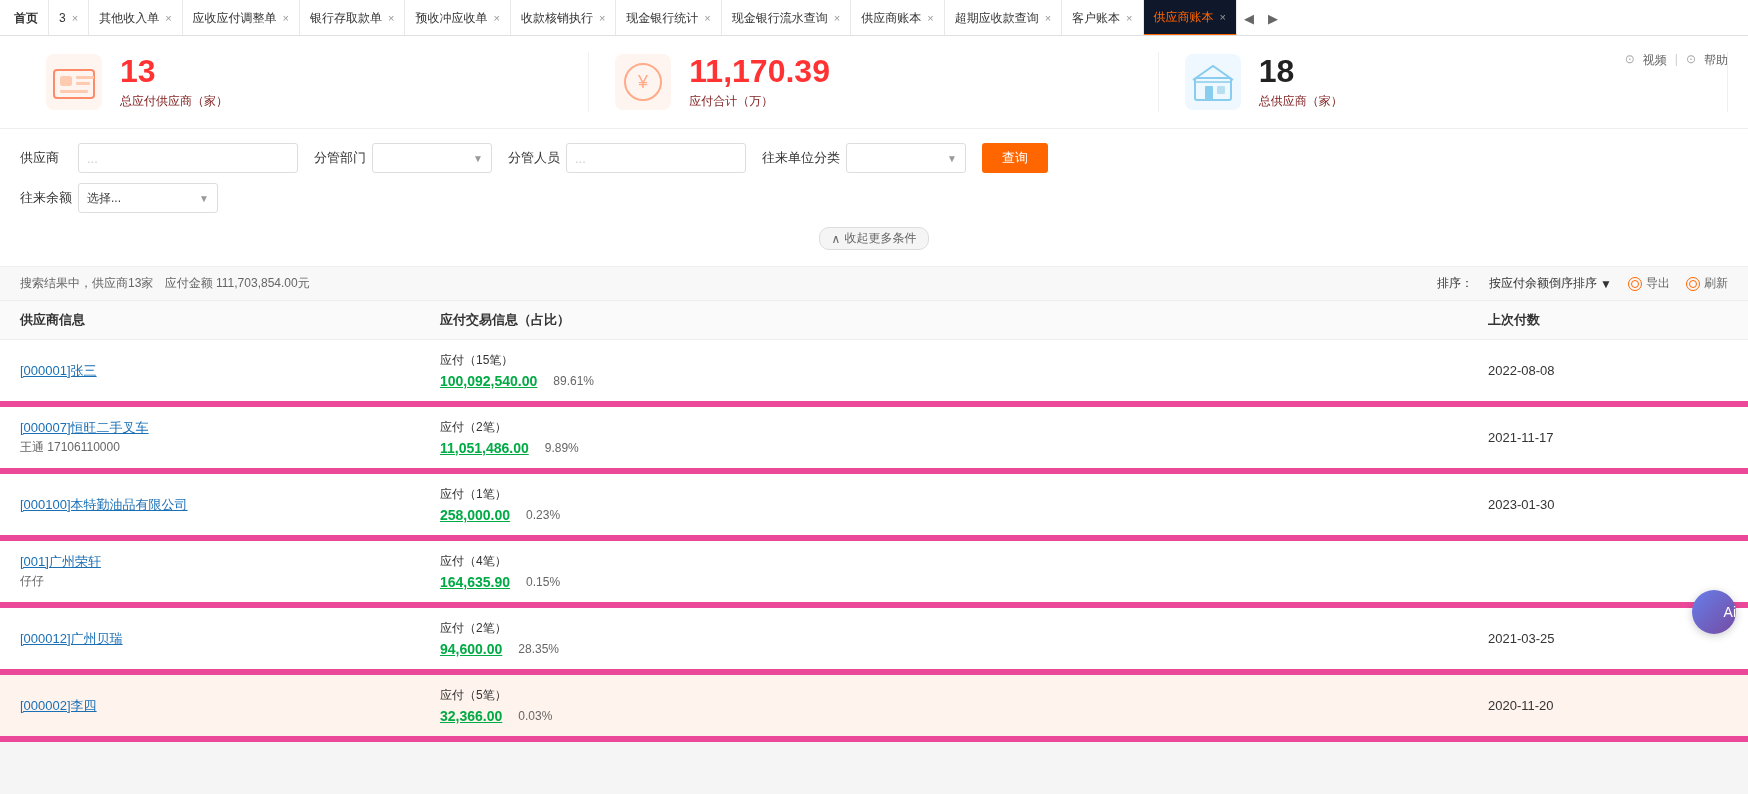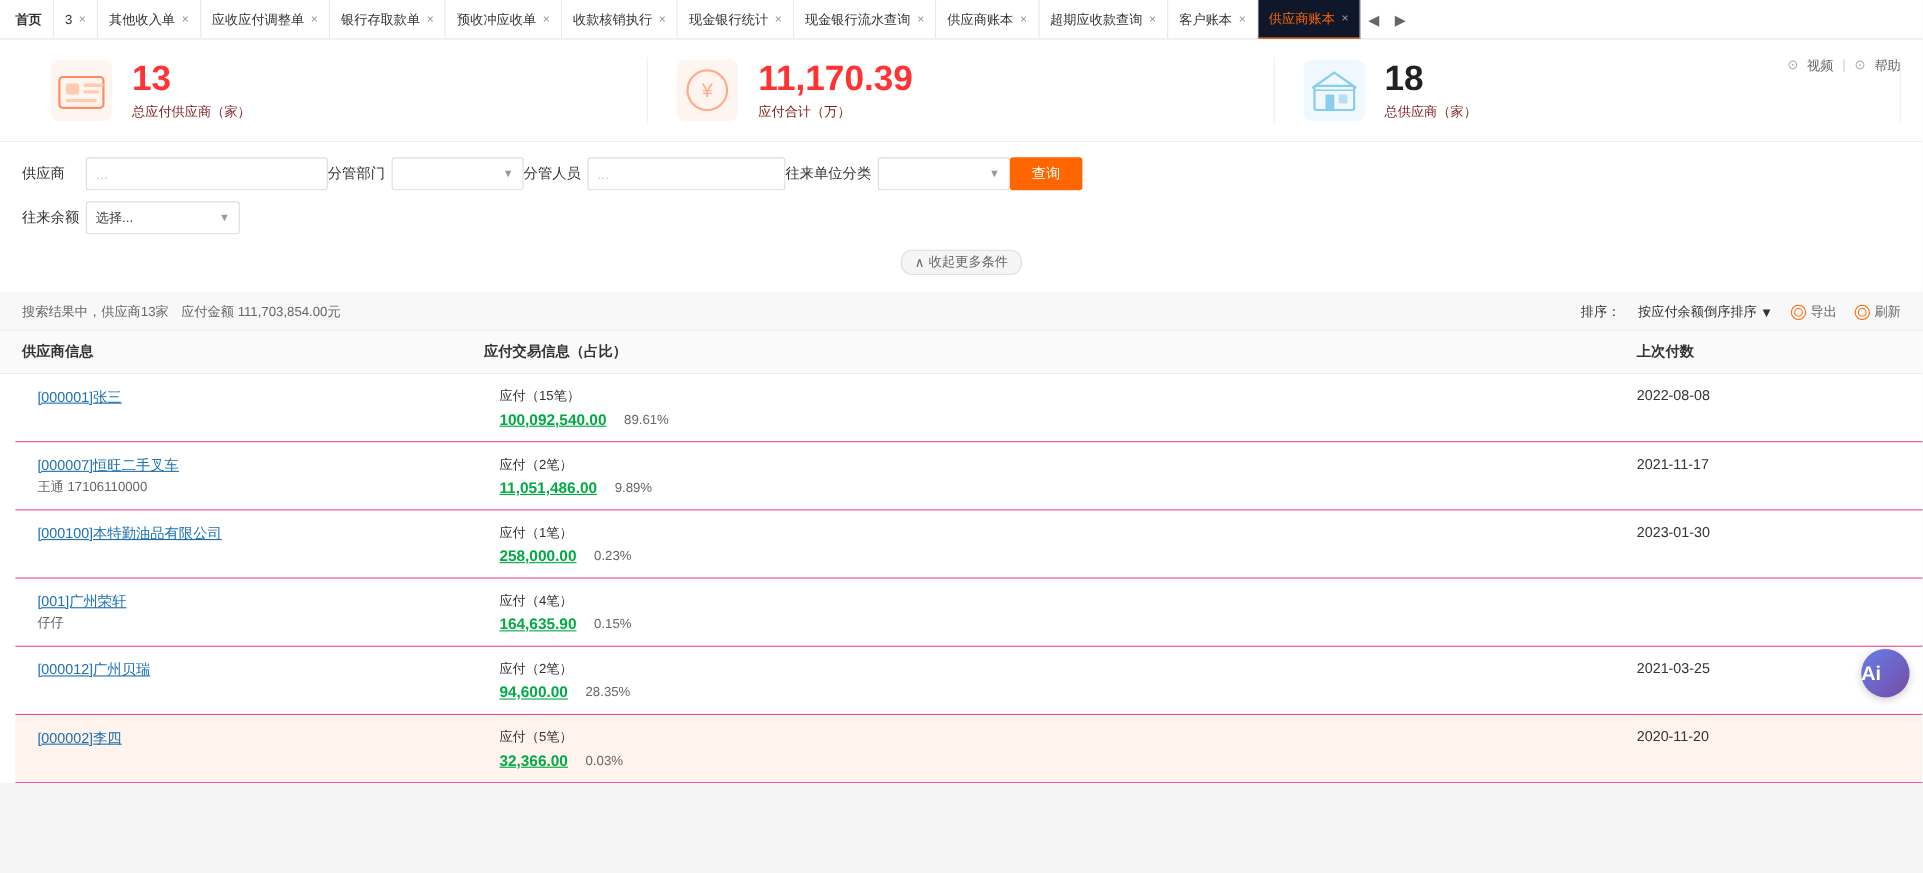--- a/index.html
+++ b/index.html
@@ -97,21 +97,21 @@
 
     
     .filter-section {
       background: #fff;
       padding: 14px 20px 8px 20px;
       border-bottom: 1px solid #eee;
     }
     .filter-row {
       display: flex;
       align-items: center;
-      gap: 0;
+      gap: 16px;
       margin-bottom: 10px;
       flex-wrap: wrap;
     }
     .filter-item {
       display: flex;
       align-items: center;
       gap: 6px;
     }
     .filter-label {
       font-size: 13px;
@@ -233,25 +233,24 @@
       font-size: 13px;
       font-weight: bold;
       color: #333;
     }
     .col-supplier { flex: 0 0 420px; }
     .col-transaction { flex: 1; }
     .col-lastpay { flex: 0 0 240px; }
 
     .table-row {
       display: flex;
-      align-items: flex-start;
+      align-items: center;
       padding: 12px 20px;
-      border-bottom: 1px solid #ec4899;
+      border-bottom: 6px solid #ec4899;
       min-height: 60px;
-      margin-left: 14px;
     }
     .table-row.highlighted { background: #fff3ed; }
 
     .supplier-info { flex: 0 0 420px; display: flex; flex-direction: column; gap: 2px; }
     .supplier-name { color: #1a6fb5; text-decoration: underline; font-size: 13px; cursor: pointer; }
     .supplier-contact { font-size: 12px; color: #666; }
 
     .transaction-info { flex: 1; display: flex; flex-direction: column; gap: 4px; }
     .trans-label { font-size: 12px; color: #333; }
     .trans-amount { color: #00aa44; font-size: 14px; font-weight: bold; text-decoration: underline; cursor: pointer; }
@@ -270,24 +269,24 @@
     .ai-btn {
       position: fixed;
       right: 12px;
       bottom: 160px;
       width: 44px;
       height: 44px;
       background: linear-gradient(135deg, #667eea, #764ba2);
       border-radius: 50%;
       display: flex;
       align-items: center;
-      justify-content: flex-start;
+      justify-content: flex-end;
       color: #fff;
-      font-size: 18px;
-      font-weight: bold;
+      font-size: 14px;
+      font-weight: normal;
       cursor: pointer;
       box-shadow: 0 2px 8px rgba(0,0,0,0.2);
     }
   </style>
 </head>
 <body>
 
 <div class="nav-bar">
   <div class="nav-tab home">
     <span>首页</span>

